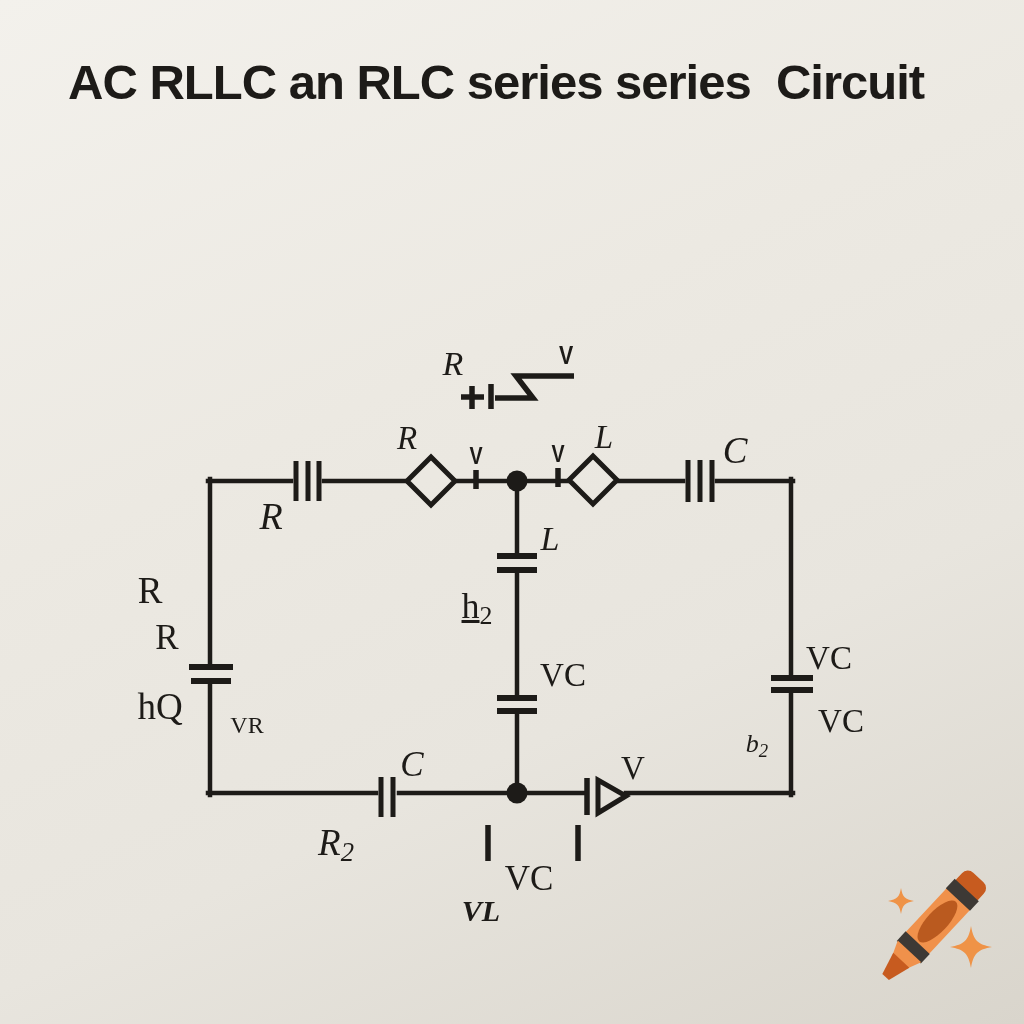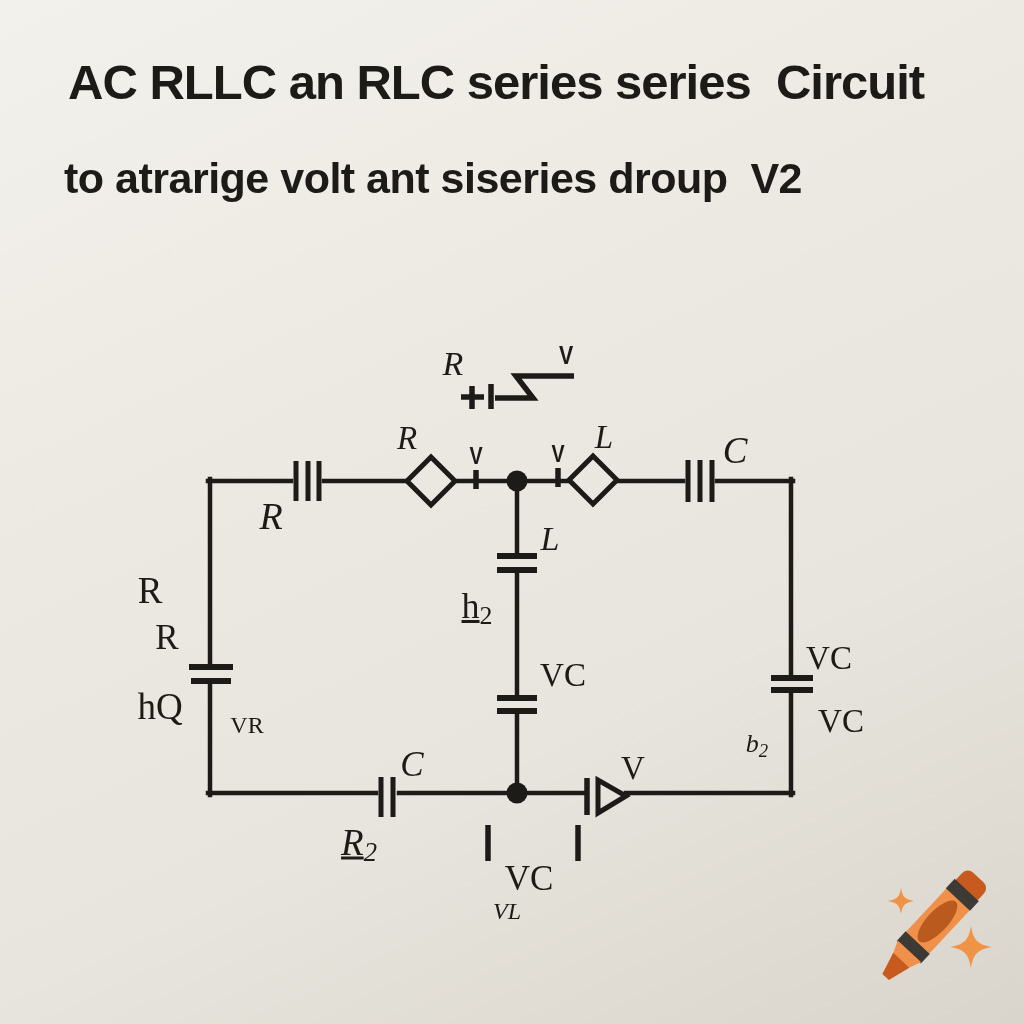--- a/index.html
+++ b/index.html
@@ -39,21 +39,20 @@
   .vtick{font-family:"Liberation Sans","DejaVu Sans",sans-serif;font-weight:bold;transform:translate(-50%,-50%) scaleX(.82);}
   sub.s{font-size:72%;line-height:0;vertical-align:-0.25em;}
 </style>
 </head>
 <body>
 
 <div class="stage">
 
   <div class="title">
     <div class="line1">AC RLLC an RLC series series  Circuit</div>
-    <div class="line2">to atrarige volt ant siseries droup  V2</div>
   </div>
 
   <svg class="circuit" width="1024" height="1024" viewBox="0 0 1024 1024">
 
     <g>
       <line class="thick" x1="461" y1="397" x2="484" y2="397"></line>
       <line class="thick" x1="472" y1="386" x2="472" y2="409"></line>
       <line class="thick" x1="491" y1="384" x2="491" y2="409"></line>
       <polyline class="thick" points="495,398 533,398 516,376 574,376"></polyline>
     </g>
@@ -163,18 +162,18 @@
 
   <span class="lbl it" style="left:550px;top:539px;font-size:34px;">L</span>
   <span class="lbl" style="left:477px;top:606px;font-size:36px;text-decoration:underline;"><span>h</span><sub class="s">2</sub></span>
   <span class="lbl" style="left:563px;top:675px;font-size:33px;">VC</span>
 
   <span class="lbl" style="left:829px;top:658px;font-size:33px;">VC</span>
   <span class="lbl" style="left:841px;top:721px;font-size:33px;">VC</span>
   <span class="lbl it" style="left:757px;top:744px;font-size:26px;"><span>b</span><sub class="s">2</sub></span>
 
   <span class="lbl it" style="left:412px;top:765px;font-size:35px;">C</span>
-  <span class="lbl it" style="left:359px;top:842px;font-size:37px;text-decoration:underline;"><span>R</span><sub class="s">2</sub></span>
+  <span class="lbl it" style="left:336px;top:842px;font-size:37px;"><span>R</span><sub class="s">2</sub></span>
   <span class="lbl" style="left:633px;top:768px;font-size:33px;">V</span>
   <span class="lbl" style="left:529px;top:879px;font-size:35px;">VC</span>
-  <span class="lbl it" style="left:507px;top:911px;font-size:24px;">VL</span>
+  <span class="lbl it" style="left:481px;top:911px;font-size:30px;font-weight:bold;">VL</span>
 
 </div>
 
 </body></html>

